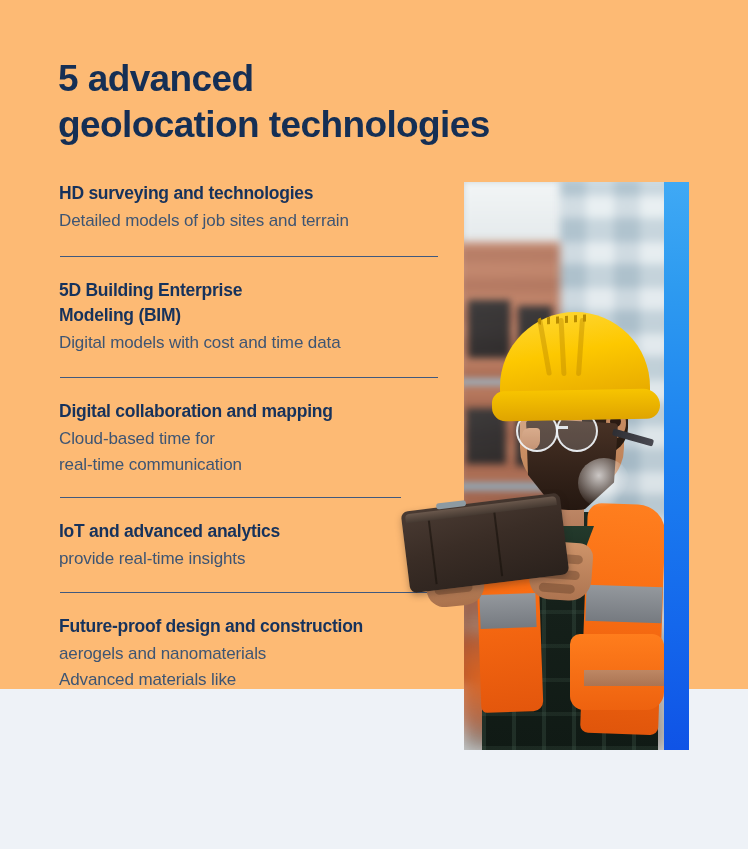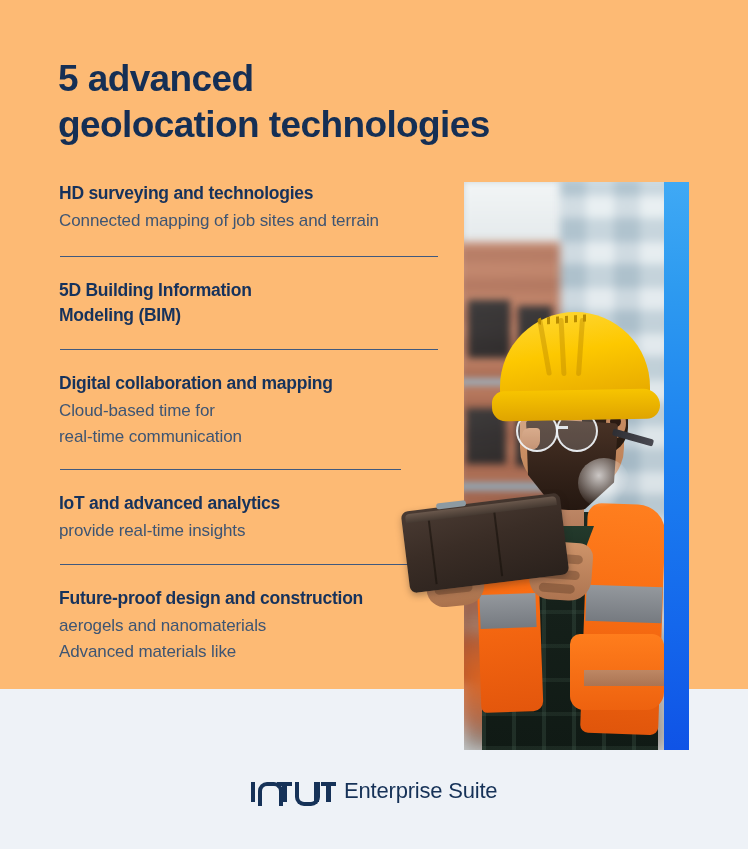--- a/index.html
+++ b/index.html
@@ -361,29 +361,32 @@
     <div class="title-line">geolocation technologies</div>
   </div>
 
   <div id="tech-list">
 
     <div class="tech-item i0">
       <div class="tech-heading">
         <span class="hl">HD surveying and technologies</span>
       </div>
       <div class="tech-desc">
-        <span class="dl">Connected mapping of job sites and terrain</span>
+        <span class="dl">Detailed models of job sites and terrain</span>
       </div>
       <div class="tech-divider"></div>
     </div>
 
     <div class="tech-item i1">
       <div class="tech-heading">
-        <span class="hl">5D Building Information</span>
+        <span class="hl">5D Building Enterprise</span>
         <span class="hl">Modeling (BIM)</span>
+      </div>
+      <div class="tech-desc">
+        <span class="dl">Digital models with cost and time data</span>
       </div>
       <div class="tech-divider"></div>
     </div>
 
     <div class="tech-item i2">
       <div class="tech-heading">
         <span class="hl">Digital collaboration and mapping</span>
       </div>
       <div class="tech-desc">
         <span class="dl">Cloud-based time for</span>
@@ -476,25 +479,14 @@
     <div class="finger" style="left:8px;  top:28px; width:42px;"></div>
     <div class="finger" style="left:10px; top:42px; width:36px;"></div>
   </div>
   <div id="tablet">
     <div class="tip"></div>
     <div class="edge"></div>
     <div class="seam"></div>
     <div class="seam seam2"></div>
   </div>
 
-  <div id="footer-logo">
-    <div id="intuit-mark">
-      <span class="glyph-bar"></span>
-      <span class="glyph-arch"></span>
-      <span class="glyph-T"></span>
-      <span class="glyph-cup"></span>
-      <span class="glyph-bar"></span>
-      <span class="glyph-T"></span>
-    </div>
-    <div id="suite-text">Enterprise Suite</div>
-  </div>
 
 </div>
 
 </body></html>

